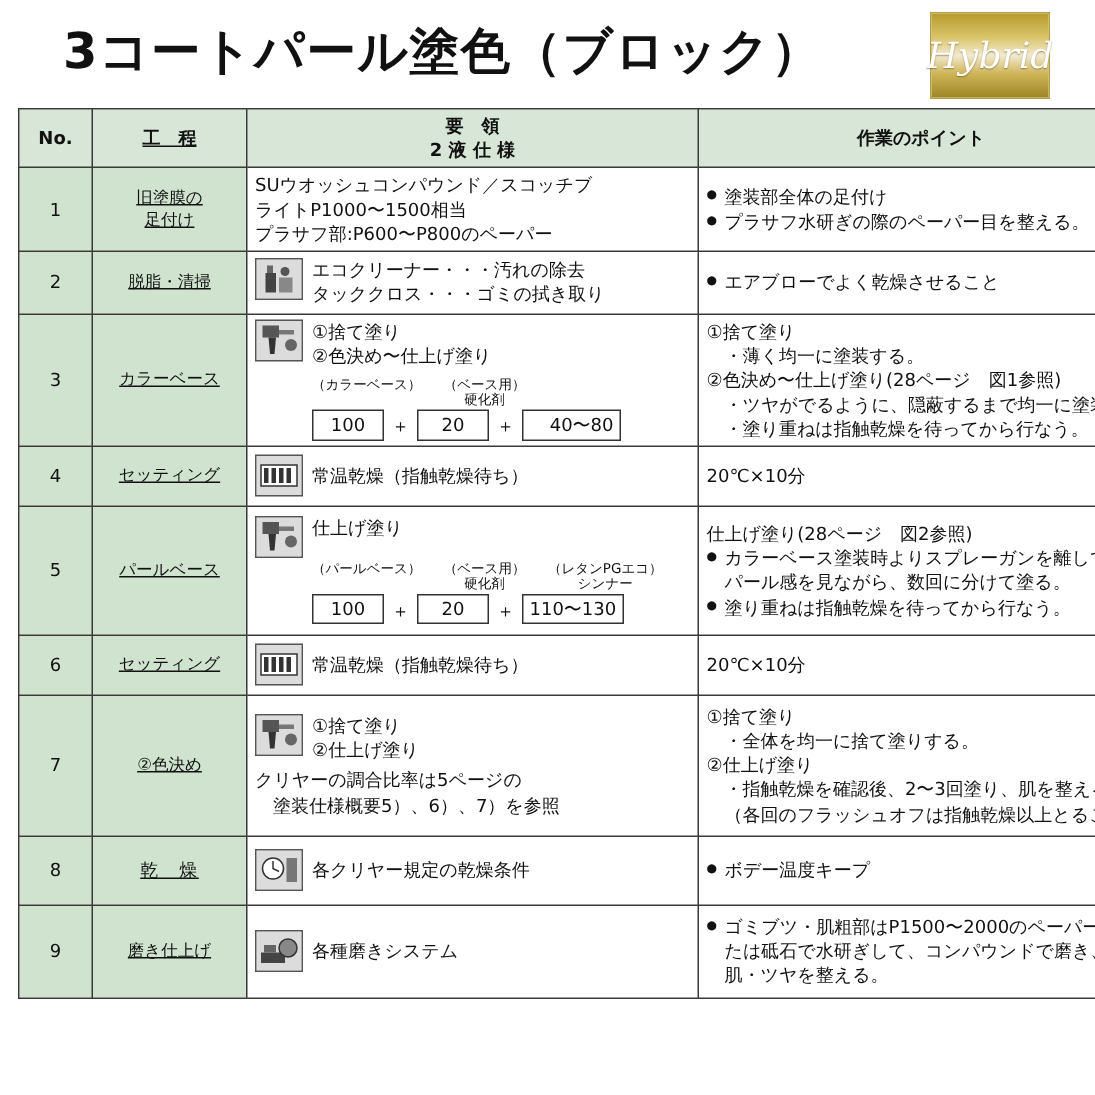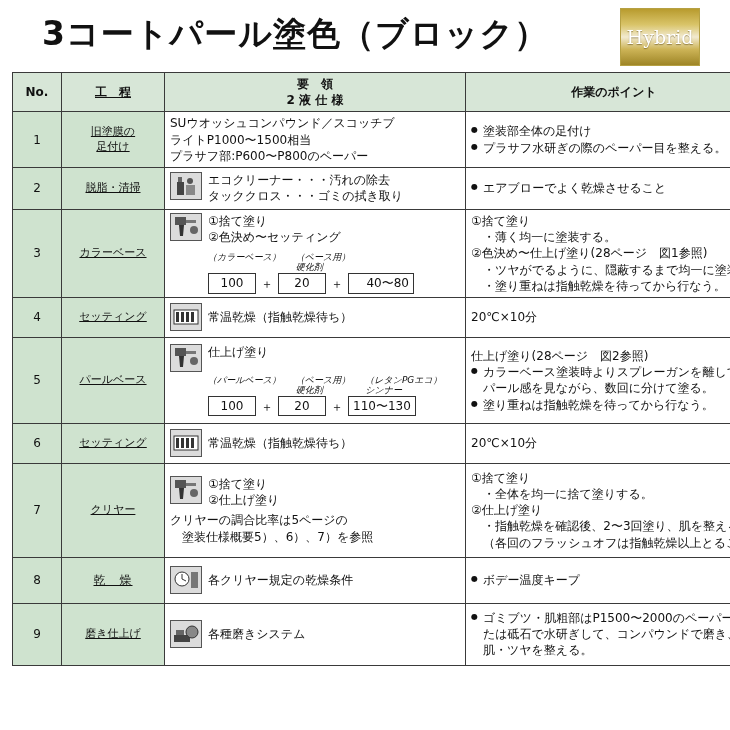--- a/index.html
+++ b/index.html
@@ -21,21 +21,21 @@
   }
   .hybrid-badge{
     position:absolute;right:18px;top:8px;
     width:78px;height:56px;
     background:linear-gradient(180deg,#b89b2e 0%,#d9c469 28%,#f2ead0 50%,#cdb457 72%,#9e8526 100%);
     border:1px solid #b5a043;
     display:flex;align-items:center;justify-content:center;
   }
   .hybrid-badge span{
     font-family:"DejaVu Serif","Liberation Serif",serif;
-    font-size:19px;color:#ffffff;
+    font-style:italic;font-size:24px;color:#ffffff;
     text-shadow:0 1px 1px rgba(90,70,10,.55);
   }
 
   
   table.sheet{
     border-collapse:collapse;
     width:706px;
     table-layout:fixed;
     border:1.5px solid #2f2f2f;
   }
@@ -84,21 +84,21 @@
     position:relative;overflow:hidden;
   }
   .icon svg{display:block;width:100%;height:100%;}
 
   
   .ratio{display:flex;align-items:flex-end;gap:5px;margin-top:1px;}
   .rb{border:1px solid #333;background:#fff;min-width:38px;text-align:center;font-size:12px;padding:1px 4px;}
   .rb.wide{min-width:56px;text-align:right;}
   .plus{font-size:12px;padding-bottom:1px;}
   .rlabels{display:flex;gap:5px;font-size:9px;}
-  .rlab{min-width:38px;white-space:nowrap;line-height:1.15;font-style:italic;}
+  .rlab{min-width:38px;text-align:center;white-space:nowrap;line-height:1.15;}
   .rlab.wide{min-width:56px;}
   .rlab.gap{margin-left:10px;}
 </style>
 </head>
 <body>
 
 <div class="page">
 
   <div class="header">
     <div class="title">3コートパール塗色（ブロック）</div>
@@ -178,21 +178,21 @@
               <svg viewBox="0 0 30 26">
                   <rect x="0" y="0" width="30" height="26" fill="#dcdcdc"></rect>
                   <rect x="4" y="3" width="11" height="8" fill="#555"></rect>
                   <path d="M8 11 L13 11 L12 22 L9 22 Z" fill="#333"></path>
                   <rect x="15" y="6" width="10" height="3" fill="#777"></rect>
                   <circle cx="23" cy="16" r="4" fill="#666"></circle>
                 </svg>
             </div>
             <div class="lines">
               <div class="ln">①捨て塗り</div>
-              <div class="ln">②色決め〜セッティング</div>
+              <div class="ln">②色決め〜仕上げ塗り</div>
               <div class="rlabels" style="margin-top:6px">
                 <div class="rlab">（カラーベース）</div>
                 <div class="rlab gap">（ベース用）<br>硬化剤</div>
               </div>
               <div class="ratio">
                 <div class="rb">100</div>
                 <div class="plus">＋</div>
                 <div class="rb">20</div>
                 <div class="plus">＋</div>
                 <div class="rb wide">40〜80</div>
@@ -298,21 +298,21 @@
             </div>
           </div>
         </td>
         <td class="c-point white">
           <div class="ln">20℃×10分</div>
         </td>
       </tr>
 
       <tr style="height:94px">
         <td class="c-no num green">7</td>
-        <td class="c-proc proc small green">クリヤー</td>
+        <td class="c-proc proc small green">②色決め</td>
         <td class="c-youryo white">
           <div class="cellflex">
             <div class="icon">
               <svg viewBox="0 0 30 26">
                   <rect x="0" y="0" width="30" height="26" fill="#dcdcdc"></rect>
                   <rect x="4" y="3" width="11" height="8" fill="#555"></rect>
                   <path d="M8 11 L13 11 L12 22 L9 22 Z" fill="#333"></path>
                   <rect x="15" y="6" width="10" height="3" fill="#777"></rect>
                   <circle cx="23" cy="16" r="4" fill="#666"></circle>
                 </svg>

